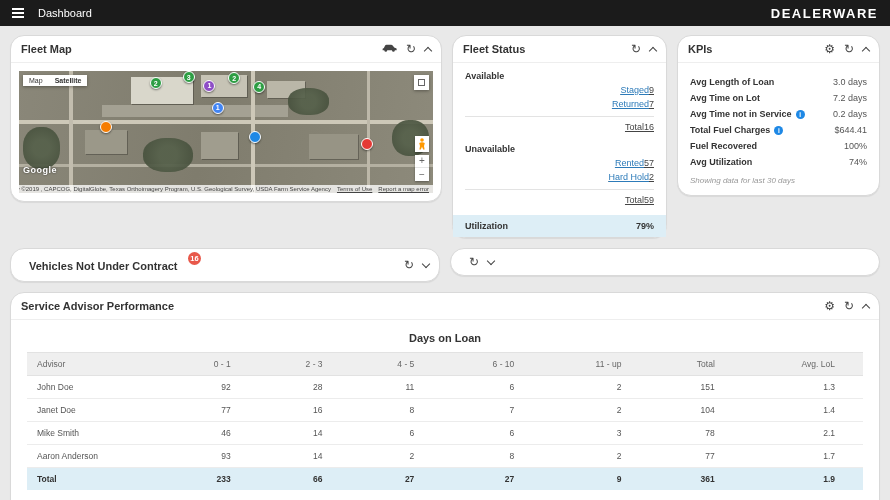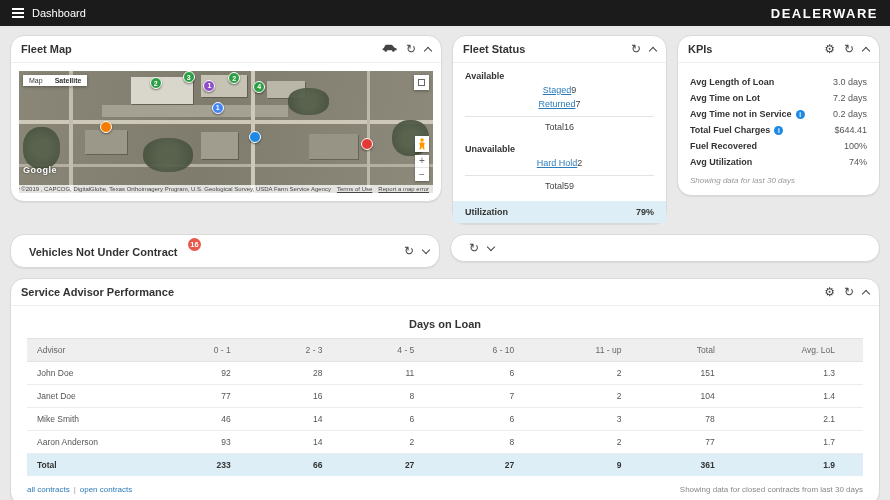--- a/index.html
+++ b/index.html
@@ -2,21 +2,21 @@
 <html style="--topbar: #1b1b1b; --badge: #e8584a; --link: #2d7bb9; --highlight: #ddeef6; --info: #1e88e5;"><head>
 <meta charset="utf-8">
 <style>
   * { margin:0; padding:0; box-sizing:border-box; }
   html,body { width:890px; height:500px; overflow:hidden; }
   body { font-family:"Liberation Sans", sans-serif; background:#e9e9e9; color:#333; }
 
   
   .topbar { height:26px; background:var(--topbar,#1b1b1b); color:#fff; display:flex;
             justify-content:space-between; align-items:center; padding:0 12px; }
-  .topbar-left { display:flex; align-items:center; gap:8px; }
+  .topbar-left { display:flex; align-items:center; gap:14px; }
   .hamburger { display:inline-block; cursor:pointer; }
   .hamburger i { display:block; width:12px; height:2px; background:#fff; margin:2px 0; }
   .topbar-title { font-size:11px; }
   .brand { font-size:13px; font-weight:bold; letter-spacing:1.5px; }
 
   
   .content { padding:9px 10px; }
   .row { display:flex; gap:10px; align-items:flex-start; }
   .row2 { margin-top:10px; }
   .card { background:#fff; border:1px solid #d9d9d9; border-radius:14px;
@@ -66,21 +66,21 @@
   .attribution a { color:#444; text-decoration:underline; cursor:pointer; }
   .marker { position:absolute; width:12px; height:12px; border-radius:50%; border:1.5px solid #fff;
             color:#fff; font-size:7px; display:flex; align-items:center; justify-content:center;
             font-weight:bold; box-shadow:0 1px 2px rgba(0,0,0,.45); transform:translate(-50%,-50%);
             cursor:pointer; z-index:3; }
 
   
   .status-body { padding:8px 12px 0; font-size:9px; color:#444; }
   .status-heading { font-weight:bold; color:#333; font-size:9px; margin:12px 0 4px; }
   .status-heading:first-child { margin-top:0; }
-  .status-row { display:flex; justify-content:center; margin:4px 0; }
+  .status-row { display:flex; justify-content:flex-end; margin:4px 0;text-decoration:underline; }
   .status-link { color:var(--link,#2d7bb9); text-decoration:underline; cursor:pointer; }
   .status-row.total { border-top:1px solid #e3e3e3; padding-top:5px; margin-top:7px; }
   .status-util { margin-top:10px; background:var(--highlight,#ddeef6); padding:6px 12px;
                  display:flex; justify-content:space-between; font-size:9px; font-weight:bold; color:#333; }
 
   
   .kpi-body { padding:8px 12px 10px; }
   .kpi-row { display:flex; justify-content:space-between; align-items:center; margin:6px 0; font-size:9px; }
   .kpi-label { font-weight:bold; color:#333; display:flex; align-items:center; }
   .kpi-value { color:#555; }
@@ -229,20 +229,24 @@
             </div>
             <div class="status-row">
               <a class="status-link">Returned</a>
               <span>7</span>
             </div>
             <div class="status-row total">
               <span>Total</span>
               <span>16</span>
             </div>
             <div class="status-heading">Unavailable</div>
+            <div class="status-row">
+              <a class="status-link">Rented</a>
+              <span>57</span>
+            </div>
             <div class="status-row">
               <a class="status-link">Hard Hold</a>
               <span>2</span>
             </div>
             <div class="status-row total">
               <span>Total</span>
               <span>59</span>
             </div>
           </div>
         <div class="status-util">

